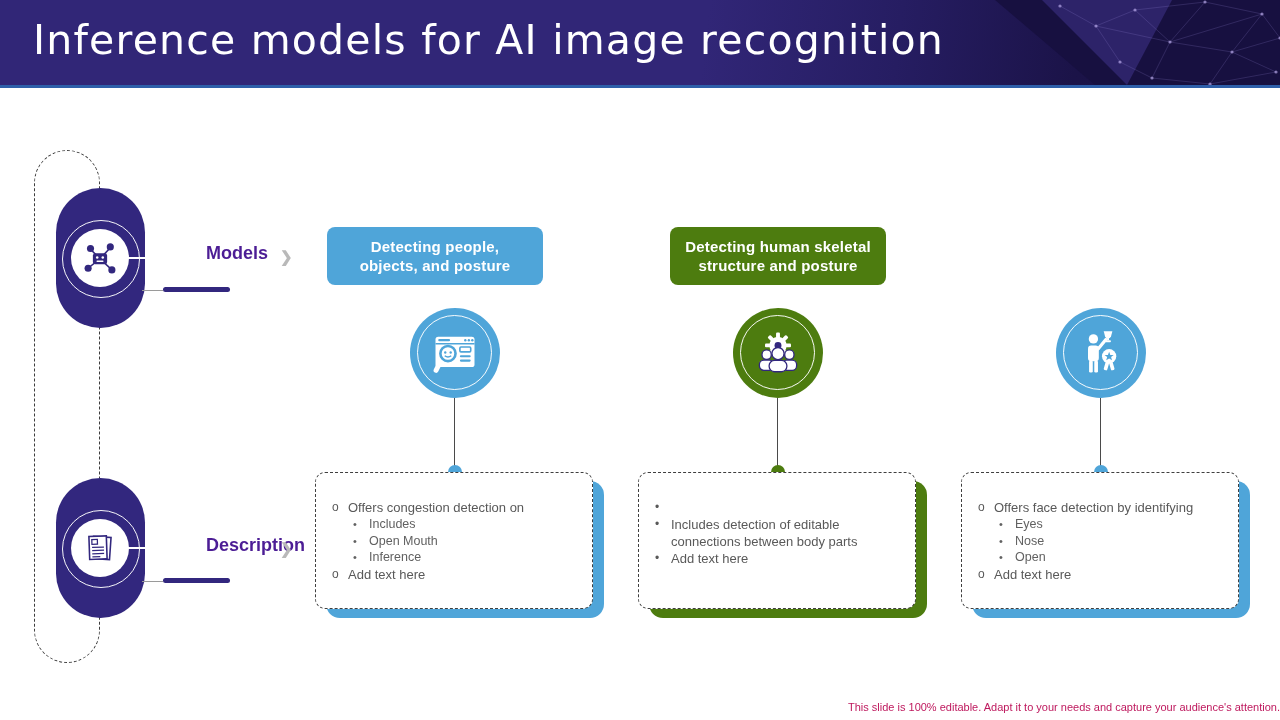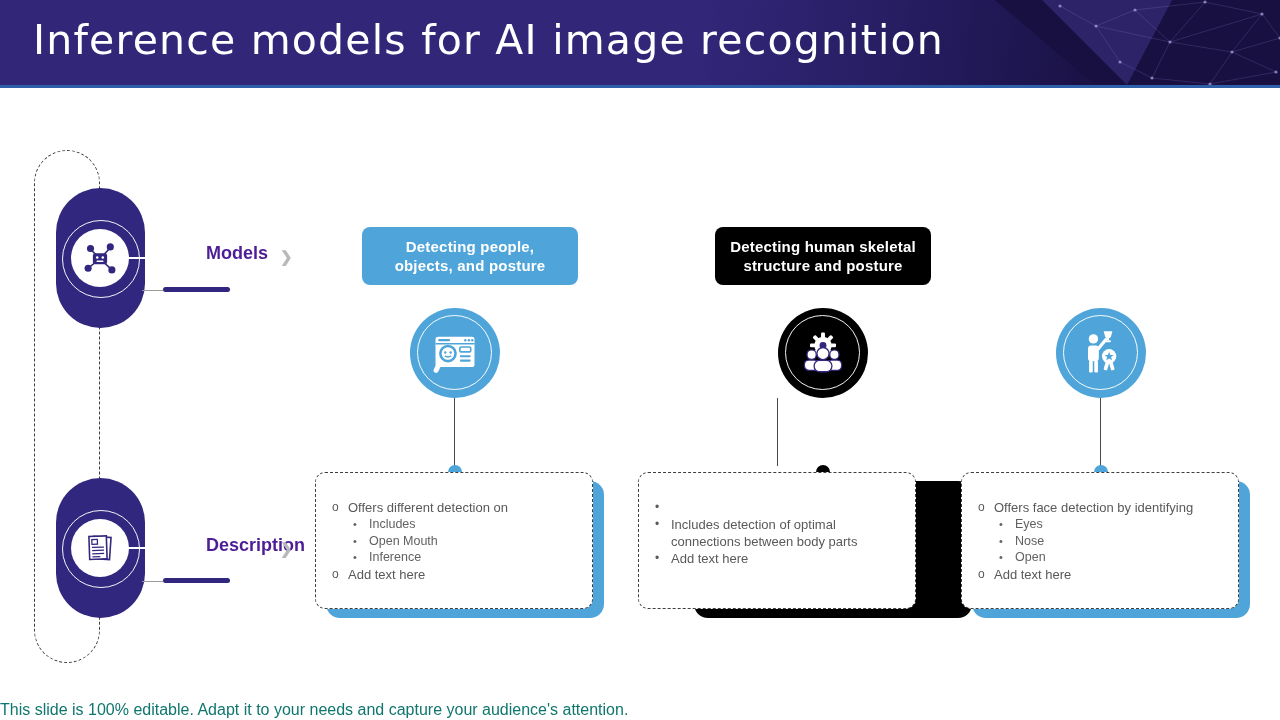--- a/index.html
+++ b/index.html
@@ -34,37 +34,37 @@
   .rail-chevron{position:absolute;left:280px;color:#b9b9b9;font-size:15px;font-weight:bold;}
   .rail-line{position:absolute;left:142px;width:21px;height:1px;background:#9a9a9a;}
   .rail-bar{position:absolute;left:163px;width:67px;height:5px;border-radius:2.5px;background:#32277E;}
   
   .col-header{
     position:absolute;top:227px;width:216px;height:58px;border-radius:8px;
     display:flex;flex-direction:column;align-items:center;justify-content:center;
     color:#fff;font-weight:bold;font-size:15px;line-height:1.28;letter-spacing:.2px;text-align:center;
   }
   .accent-blue{background:#4FA5D9;}
-  .accent-indigo{background:#000000;margin-left:45px;}
+  .accent-indigo{background:#4d7c0f;}
   .col-circle{position:absolute;top:308px;width:90px;height:90px;border-radius:50%;display:flex;align-items:center;justify-content:center;}
   .circle-ring{position:absolute;left:7px;top:7px;width:73px;height:73px;border:1.6px solid rgba(255,255,255,.95);border-radius:50%;}
   .v-line{position:absolute;top:398px;width:1px;height:68px;background:#4a4a4a;}
   .dot{position:absolute;top:465px;width:14px;height:14px;border-radius:50%;}
   .desc-shadow{position:absolute;top:481px;width:278px;height:137px;border-radius:14px;}
   .desc-box{
     position:absolute;top:472px;width:278px;height:137px;background:#fff;
     border:1.5px dashed #3f3f3f;border-radius:10px;box-sizing:border-box;
     padding:26px 8px 0 16px;
   }
   .bl{display:flex;color:#595959;font-size:13px;line-height:17px;}
   .bu{width:16px;flex:none;font-size:12px;}
   .lvl2{margin-left:21px;font-size:12.5px;line-height:16.5px;color:#616161;}
   .lvl2 .bu{width:16px;font-size:11px;}
   
-  .footer{position:absolute;left:0;right:0;top:701px;text-align:left;font-size:16px;color:#0f766e;}
+  .footer{position:absolute;left:0;right:0;top:701px;text-align:right;font-size:11px;color:#be185d;}
 </style>
 </head>
 <body>
 
 <div id="slide">
 
   <div class="header">
     <svg class="hdr-deco" width="460" height="85" viewBox="820 0 460 85">
       <polygon points="995,0 1280,0 1280,85 1095,85" fill="#171040"></polygon>
       <polygon points="1042,0 1172,0 1127,85" fill="#4a3c9c" opacity="0.45"></polygon>
@@ -137,21 +137,21 @@
         </g>
       </svg>
     </div>
     <div class="pill-stub"></div>
   </div>
   <div class="rail-label" style="top:535px;">Description</div>
   <div class="rail-chevron" style="top:540px;">❯</div>
   <div class="rail-line" style="top:581px;"></div>
   <div class="rail-bar" style="top:578px;"></div>
 
-  <div class="col-header accent-blue" style="left:362px;">
+  <div class="col-header accent-blue" style="left:327px;">
     <span>Detecting people,</span>
     <span>objects, and posture</span>
   </div>
   <div class="col-circle accent-blue" style="left:410px;">
     <div class="circle-ring"></div>
     <svg width="52" height="52" viewBox="0 0 48 48">
       <line x1="11" y1="31" x2="6.5" y2="40" stroke="#fff" stroke-width="4.5" stroke-linecap="round"></line>
       <rect x="6" y="9" width="36" height="28" rx="2.5" fill="#fff"></rect>
       <line x1="6" y1="15.5" x2="42" y2="15.5" stroke="#4FA5D9" stroke-width="1.4"></line>
       <rect x="8.5" y="11" width="11" height="2.2" rx="1.1" fill="#4FA5D9"></rect>
@@ -166,21 +166,21 @@
       <rect x="28.5" y="26" width="10" height="2" rx="1" fill="#4FA5D9"></rect>
       <rect x="28.5" y="30" width="10" height="2" rx="1" fill="#4FA5D9"></rect>
     </svg>
   </div>
   <div class="v-line" style="left:454px;"></div>
   <div class="dot accent-blue" style="left:448px;"></div>
   <div class="desc-shadow accent-blue" style="left:326px;"></div>
   <div class="desc-box" style="left:315px;">
     <div class="bl">
         <span class="bu">o</span>
-        <span class="bt">Offers different detection on</span>
+        <span class="bt">Offers congestion detection on</span>
       </div>
     <div class="bl lvl2">
         <span class="bu">•</span>
         <span class="bt">Includes</span>
       </div>
     <div class="bl lvl2">
         <span class="bu">•</span>
         <span class="bt">Open Mouth</span>
       </div>
     <div class="bl lvl2">
@@ -224,21 +224,21 @@
   </div>
   <div class="v-line" style="left:777px;"></div>
   <div class="dot accent-indigo" style="left:771px;"></div>
   <div class="desc-shadow accent-indigo" style="left:649px;"></div>
   <div class="desc-box" style="left:638px;">
     <div class="bl">
         <span class="bu">•</span>
       </div>
     <div class="bl">
         <span class="bu">•</span>
-        <span class="bt" style="max-width:224px;">Includes detection of optimal connections between body parts</span>
+        <span class="bt" style="max-width:224px;">Includes detection of editable connections between body parts</span>
       </div>
     <div class="bl">
         <span class="bu">•</span>
         <span class="bt">Add text here</span>
       </div>
   </div>
 
   <div class="col-circle accent-blue" style="left:1056px;">
     <div class="circle-ring"></div>
     <svg width="52" height="52" viewBox="0 0 48 48">

